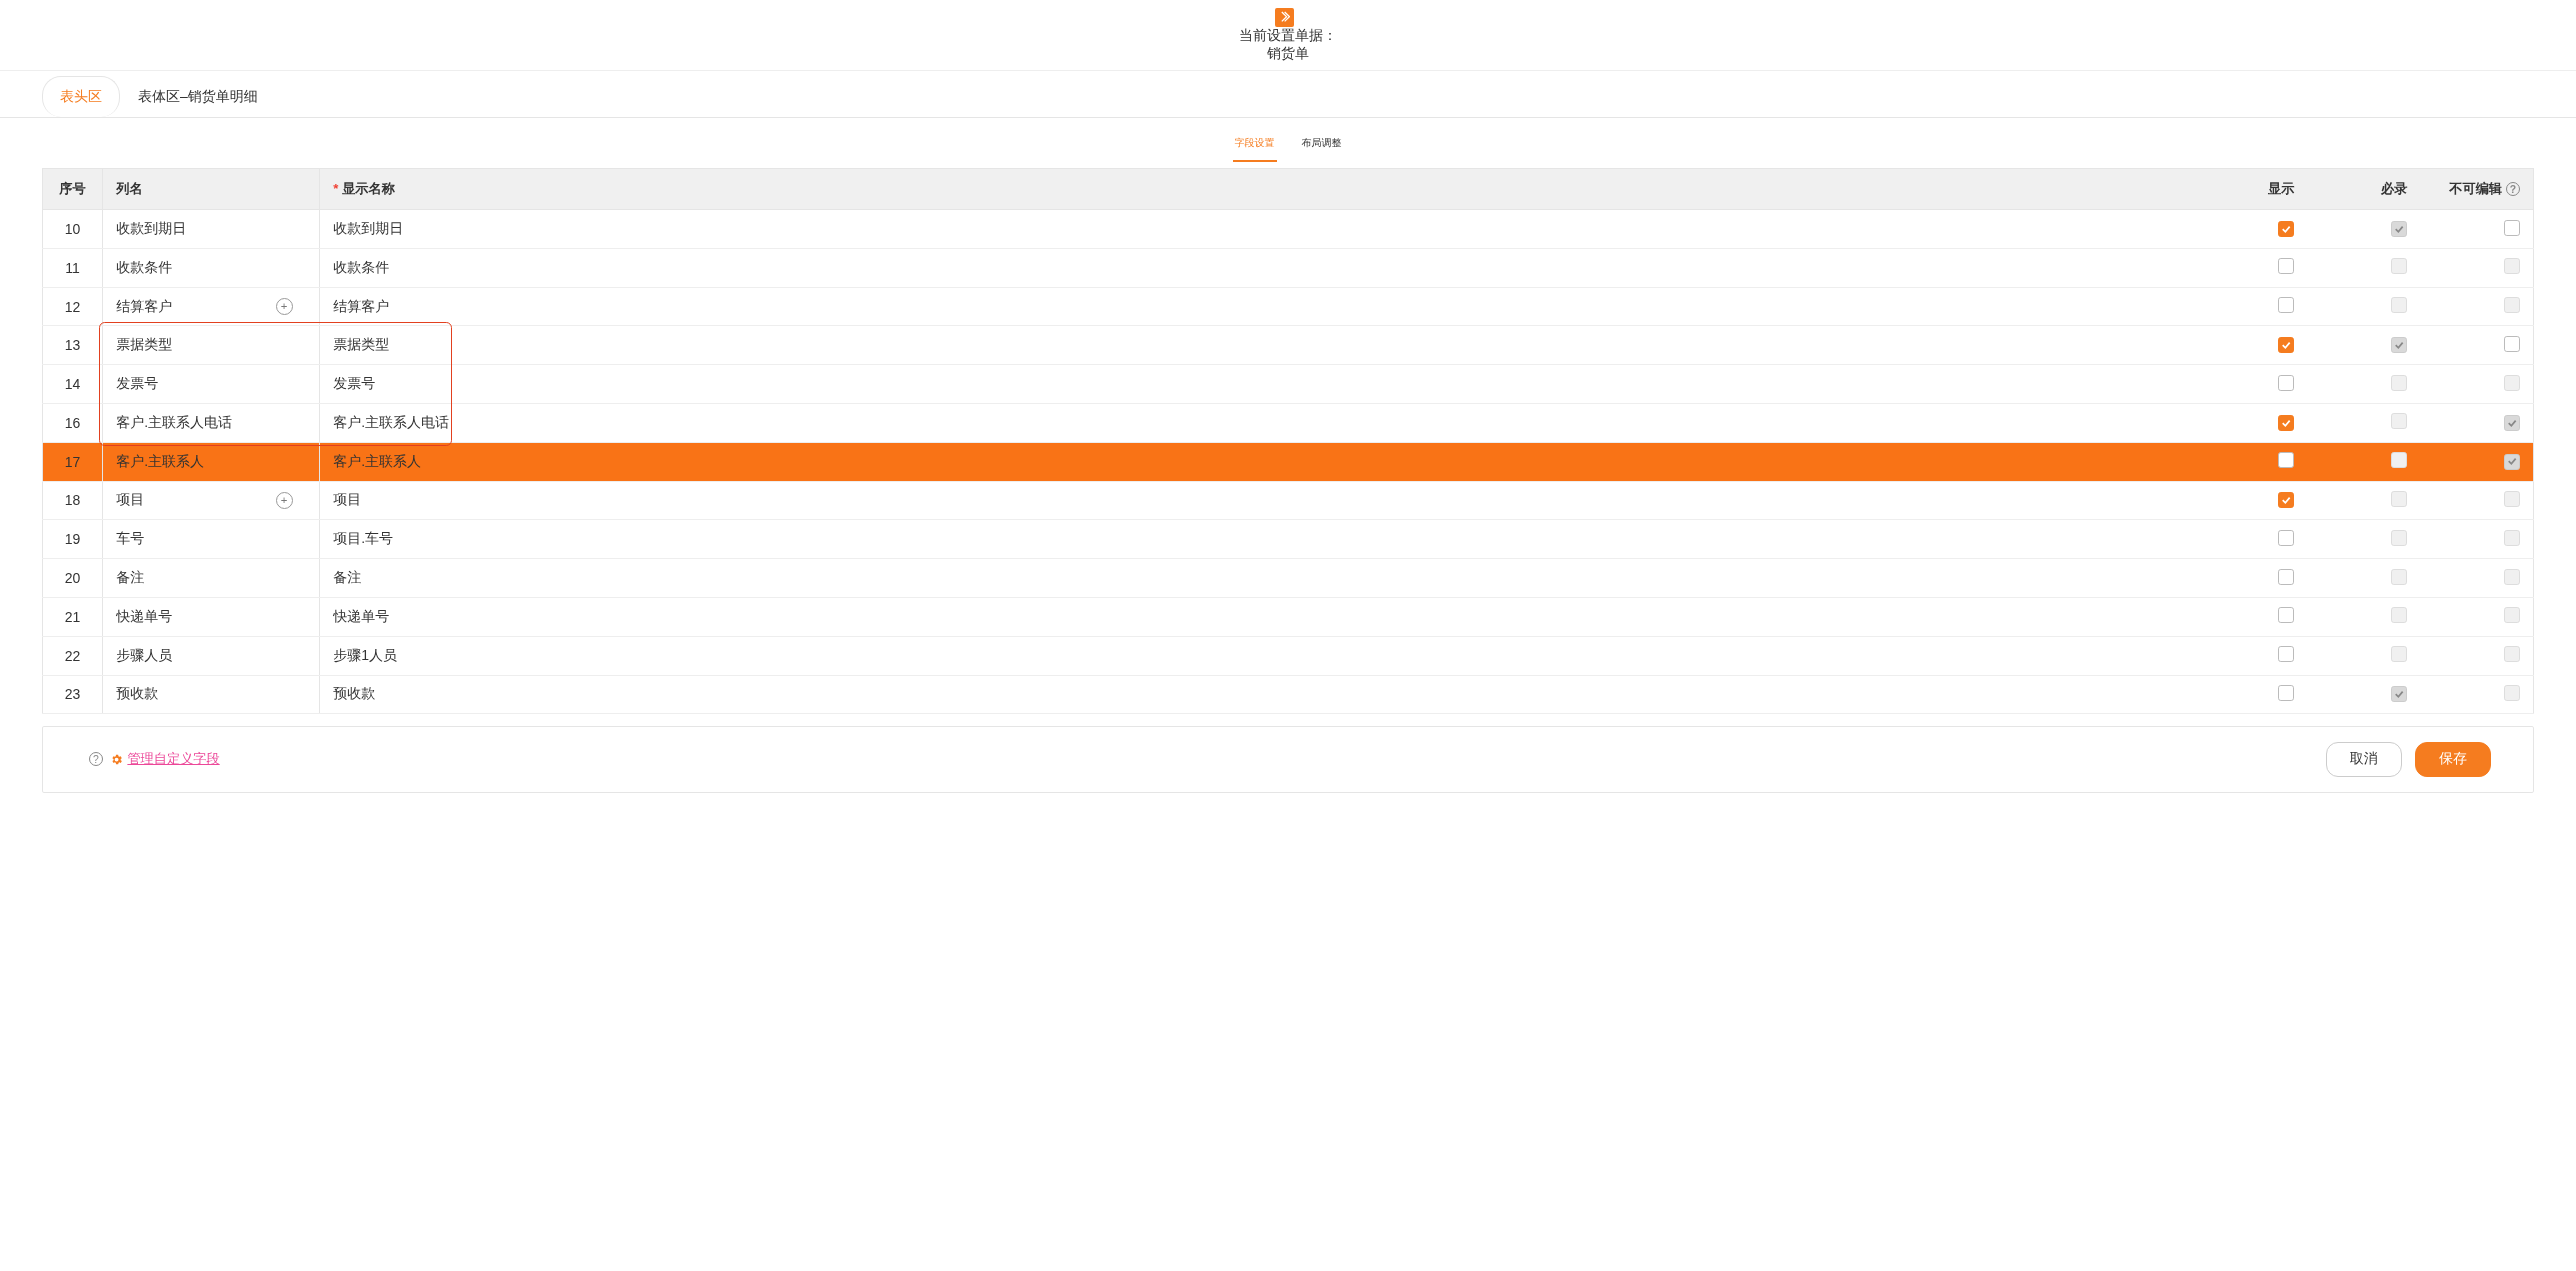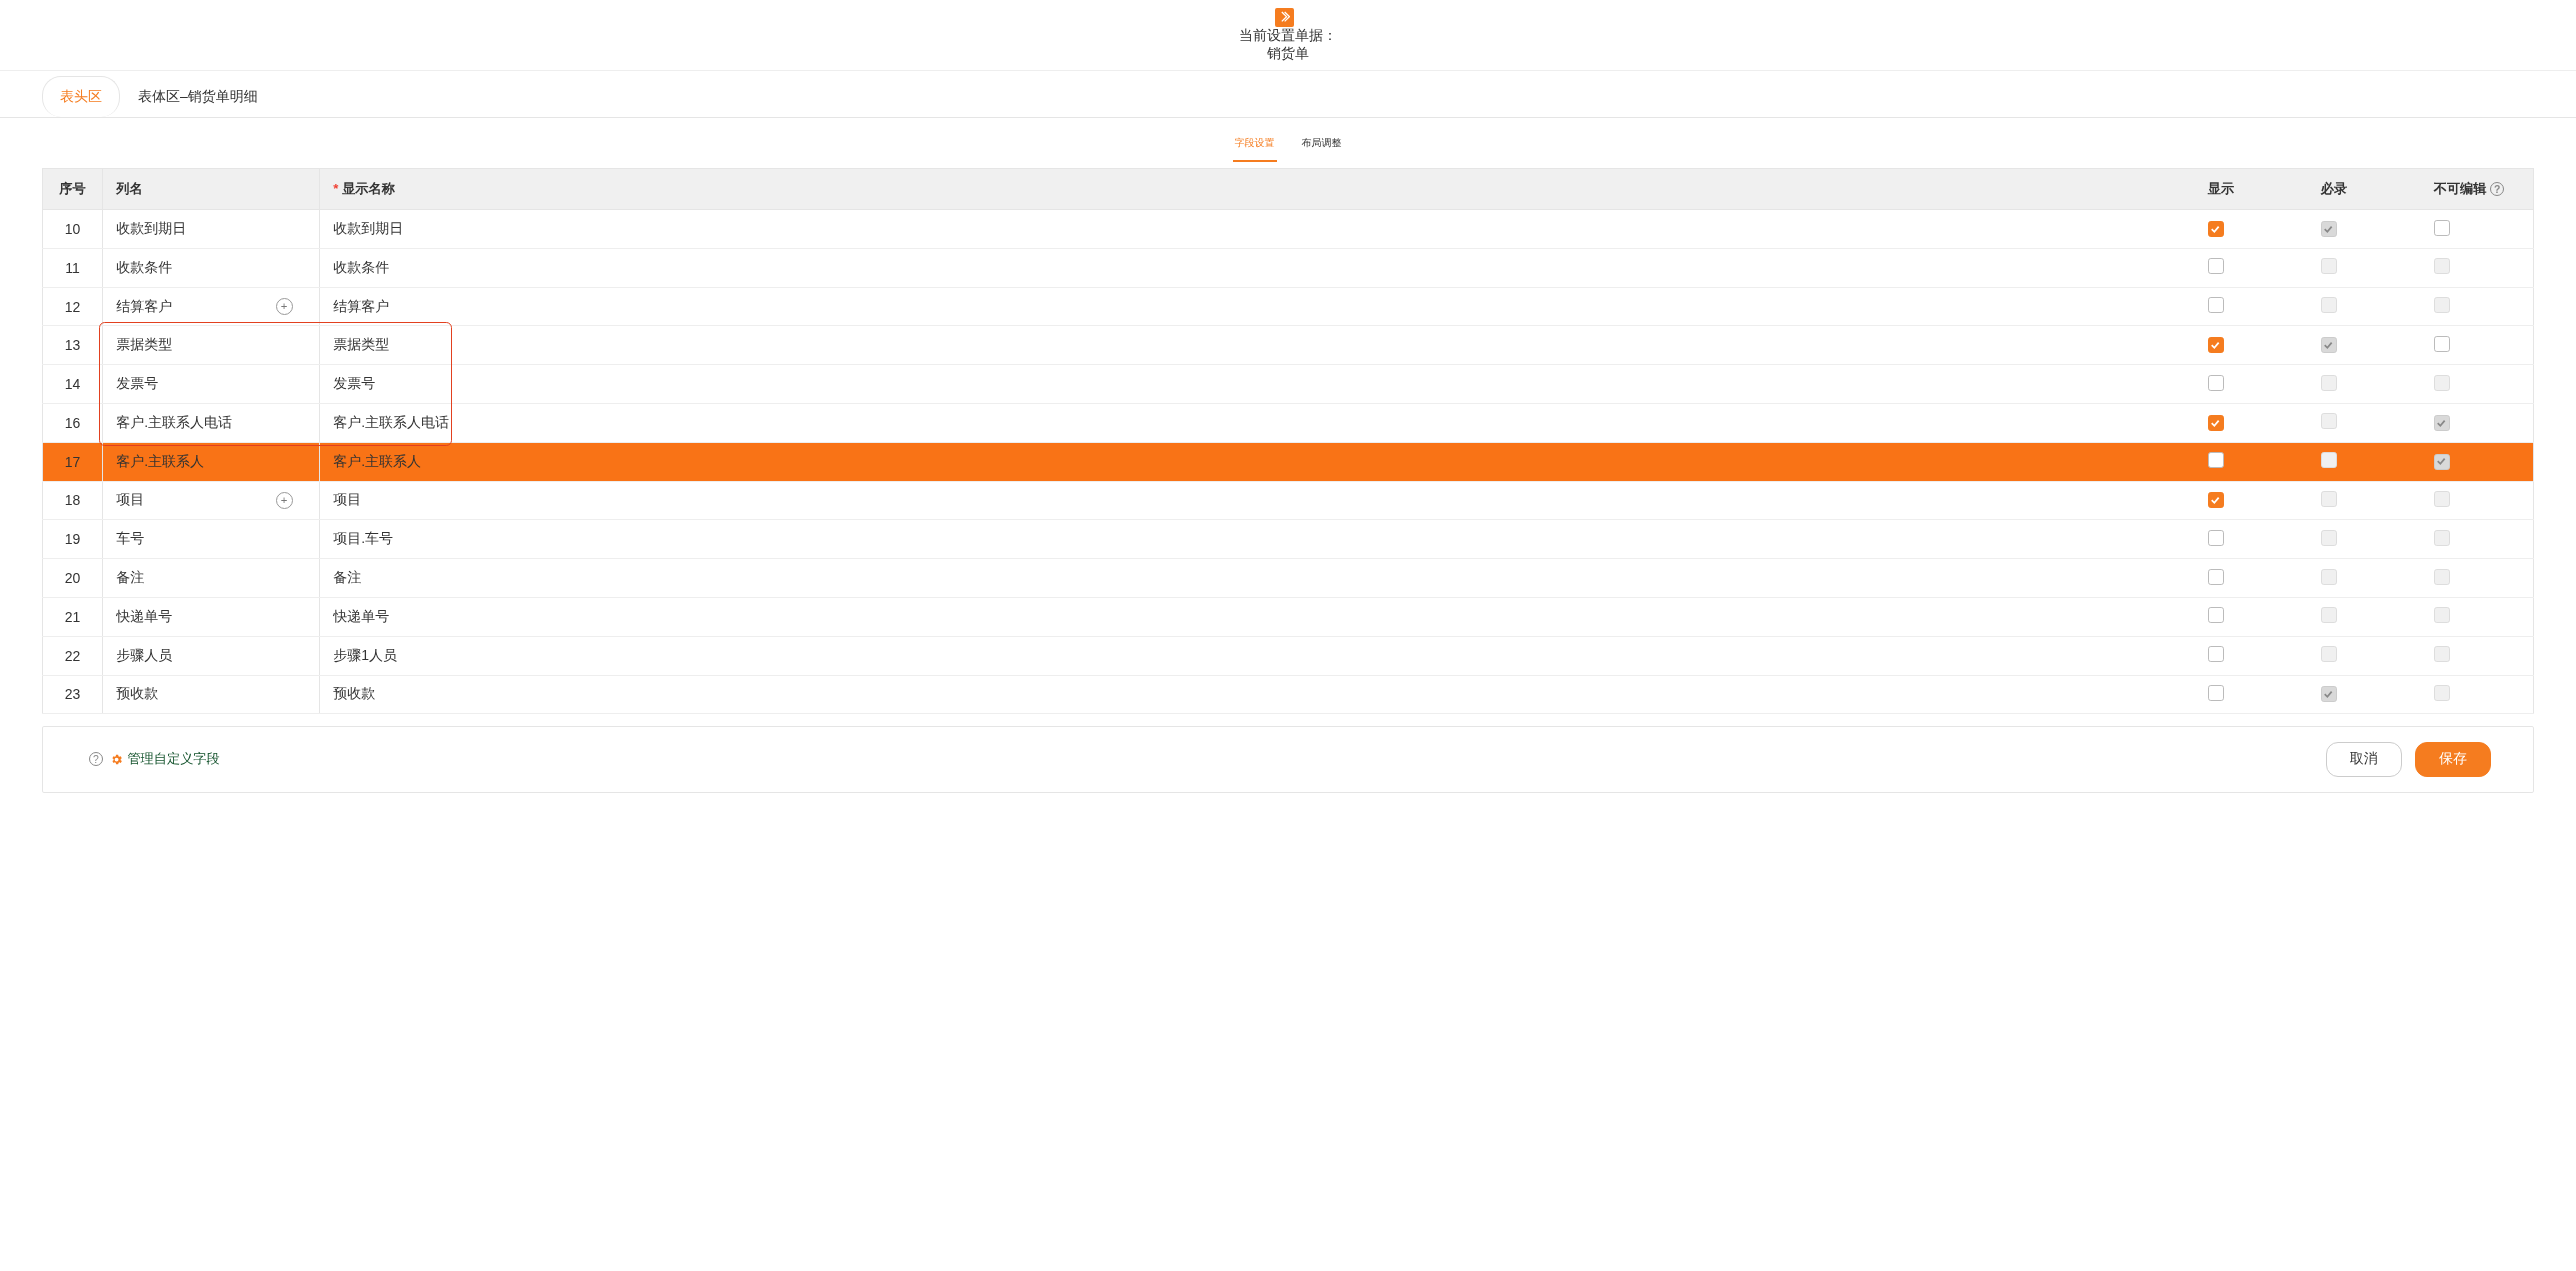--- a/index.html
+++ b/index.html
@@ -77,21 +77,21 @@
   }
   thead th {
     background: #f0f0f0;
     color: #333;
     font-weight: 600;
     text-align: left;
     padding: 11.3px 13.2px;
     border-bottom: 0.9px solid #e5e5e5;
     font-size: 13.2px;
   }
-  th.center, td.center { text-align: left; }
+  th.center, td.center { text-align: right; }
   td {
     padding: 9.4px 13.2px;
     border-bottom: 0.9px solid #eee;
     font-size: 14px;
     color: #333;
     background: #fff;
   }
   tr.hl td { background: #f97316; }
   .col-seq { width: 60px; text-align: center; }
   .col-name { width: 217px; }
@@ -132,21 +132,21 @@
     align-items:center;justify-content:center;font-size:10.4px;color:#888;margin-left:3.8px;
   }
   .footer {
     display:flex; align-items:center; justify-content:space-between;
     padding: 15px 42px;
     border: 0.9px solid #e5e5e5;
     margin: 11.3px 42px 9.4px 42px;
     border-radius: 1.9px;
   }
   .footer-left { display:flex; align-items:center; gap:7.6px; color:#777; }
-  .footer-link { color:#14532d; cursor:pointer; display:flex; align-items:center; gap:3.8px; }
+  .footer-link { color:#ec4899; cursor:pointer; display:flex; align-items:center; gap:3.8px;text-decoration:underline; }
   .footer-right { display:flex; gap:13.2px; }
   .btn {
     padding: 7.6px 23px; font-size:14px; border-radius:12px; cursor:pointer;
     border: 0.9px solid #ccc; background:#fff; color:#333;
   }
   .btn.primary { background:#f57c1f; border-color:#f57c1f; color:#fff; }
   th.col-name, td.colname-cell { border-right: 0.9px solid #e5e5e5; }
   th.col-seq, td.seq-cell { border-right: 0.9px solid #e5e5e5; }
 </style>
 </head>

